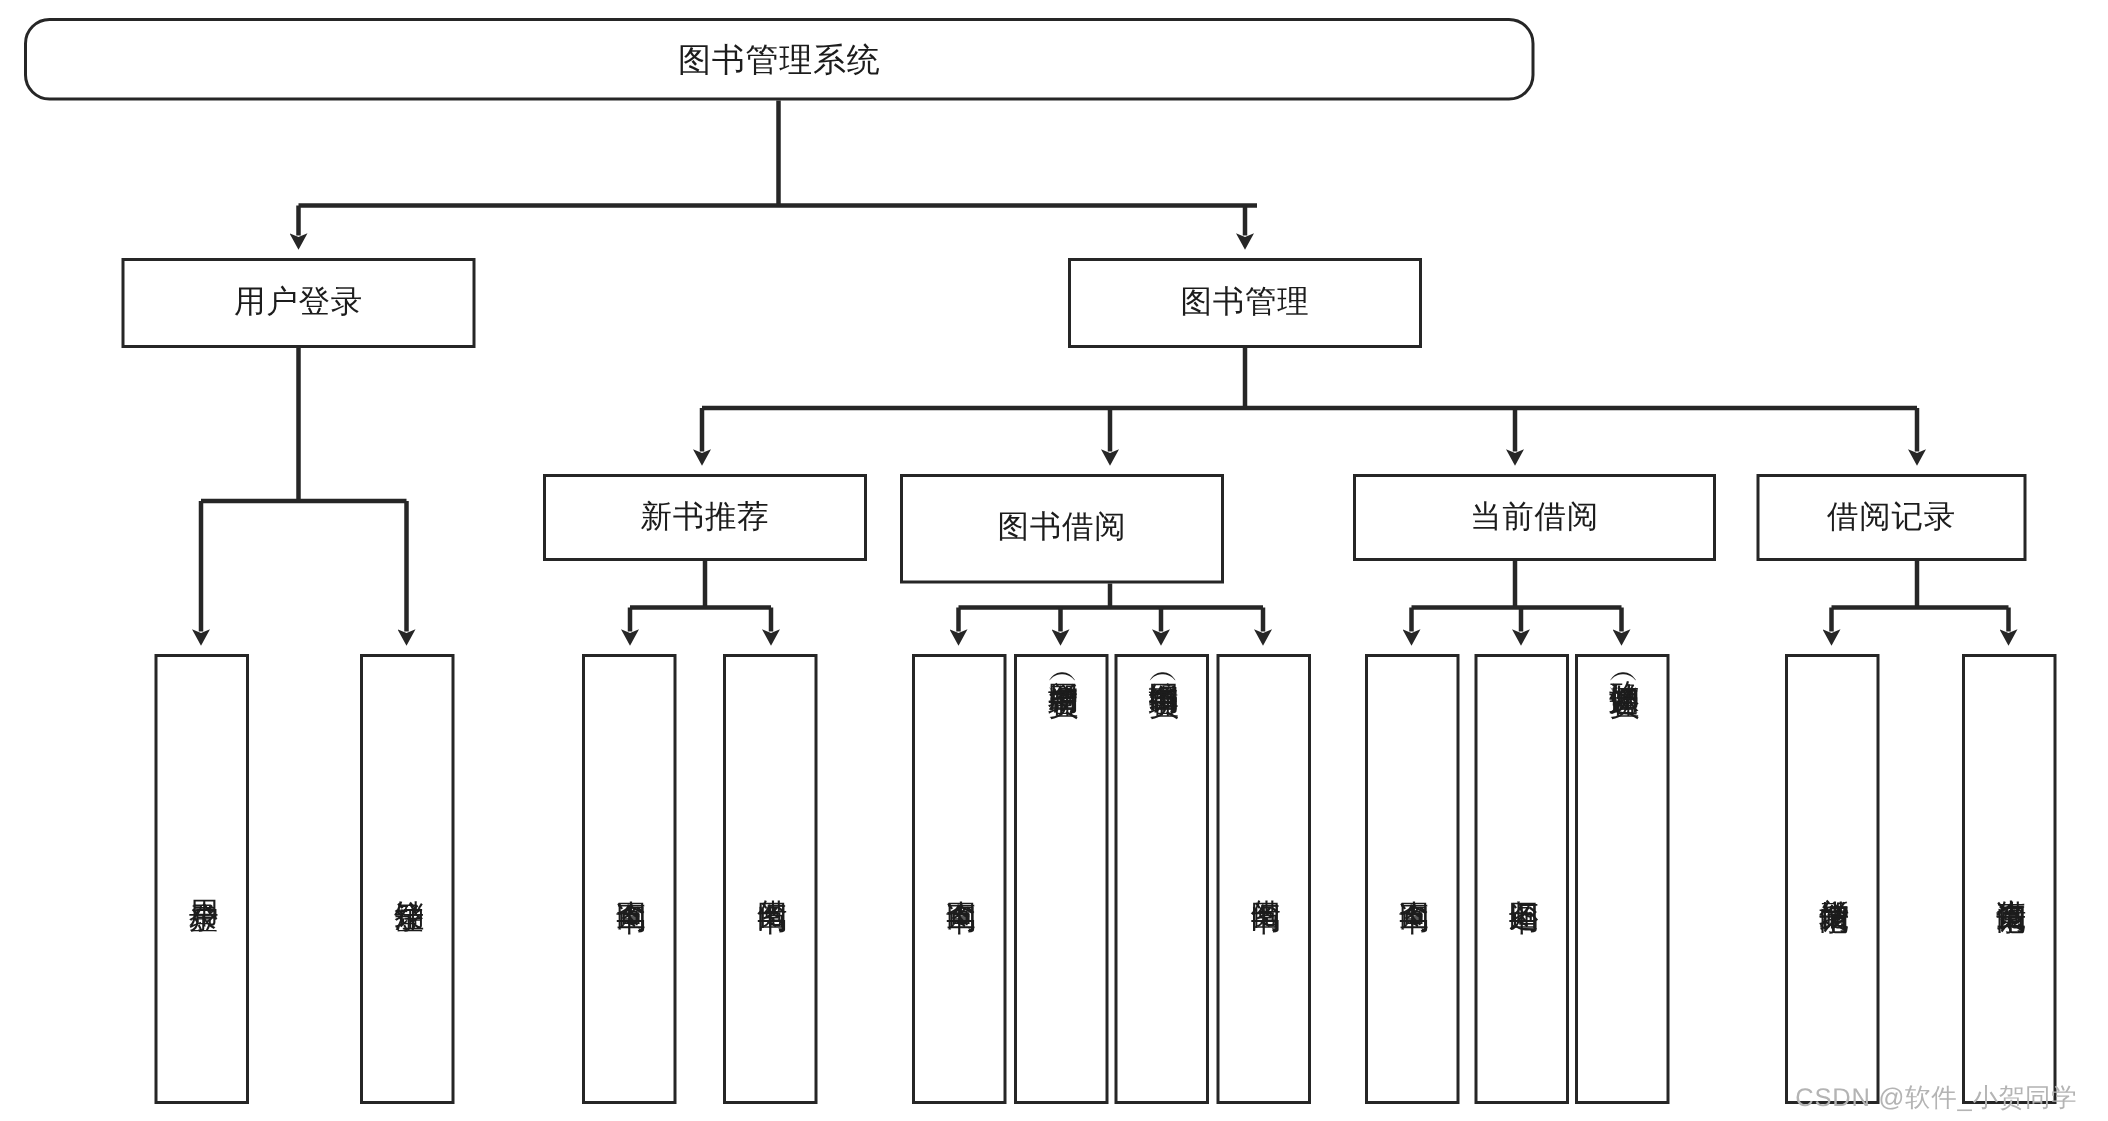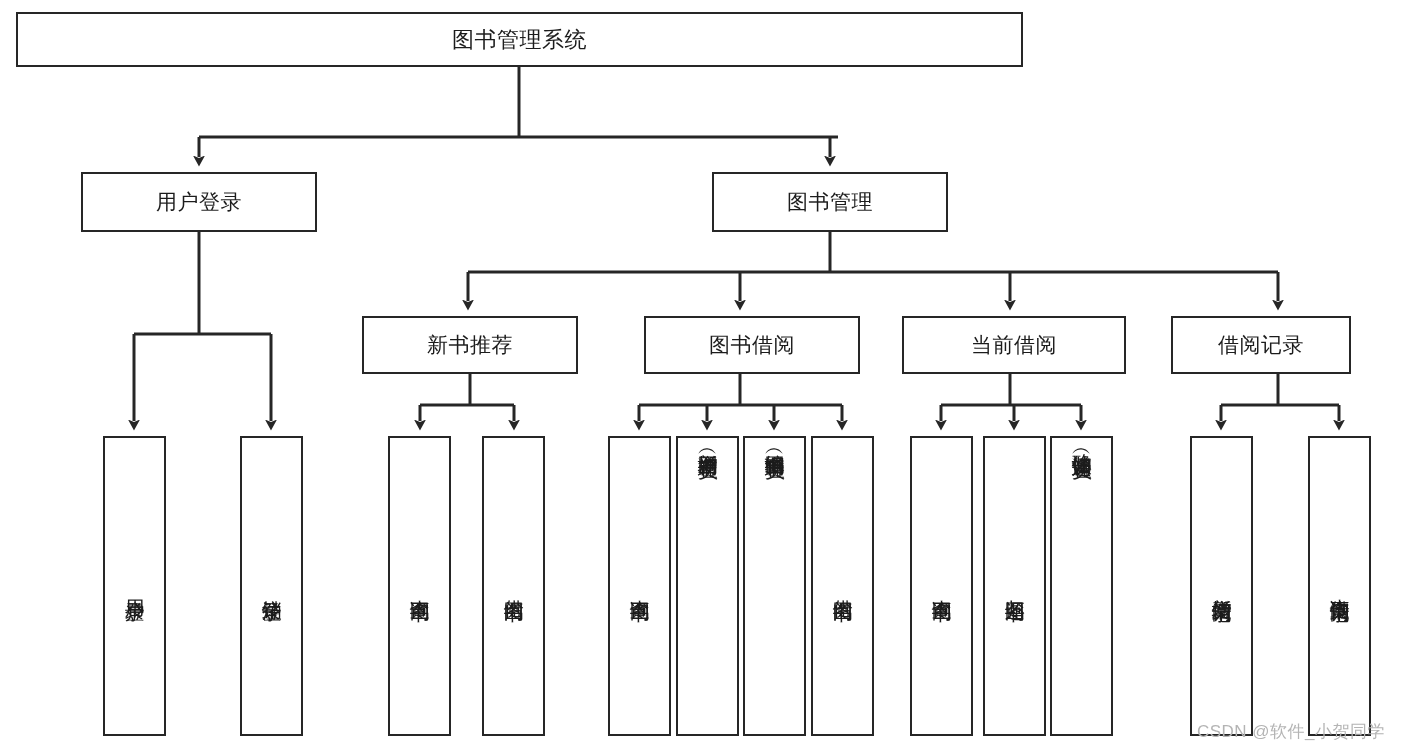--- a/index.html
+++ b/index.html
@@ -119,38 +119,38 @@
       <path d="M1014,405 L1014,421" marker-end="url(#arrow)"></path>
       <path d="M1081,405 L1081,421" marker-end="url(#arrow)"></path>
 
       <path d="M1278,374 L1278,405"></path>
       <path d="M1221,405 L1339,405"></path>
       <path d="M1221,405 L1221,421" marker-end="url(#arrow)"></path>
       <path d="M1339,405 L1339,421" marker-end="url(#arrow)"></path>
     </g>
   </svg>
 
-  <div class="node root" style="left:16px; top:12px; width:1007px; height:55px;">
+  <div class="node root" style="left:16px; top:12px; width:1007px; height:55px;border-radius:17px;">
     <span class="label">图书管理系统</span>
   </div>
 
   <div class="node" style="left:81px; top:172px; width:236px; height:60px;">
     <span class="label">用户登录</span>
   </div>
   <div class="node" style="left:362px; top:316px; width:216px; height:58px;">
     <span class="label">新书推荐</span>
   </div>
 
   <div class="node" style="left:712px; top:172px; width:236px; height:60px;">
     <span class="label">图书管理</span>
   </div>
-  <div class="node" style="left:644px; top:316px; width:216px; height:58px;">
+  <div class="node" style="left:600px; top:316px; width:216px; height:73px;">
     <span class="label">图书借阅</span>
   </div>
-  <div class="node" style="left:902px; top:316px; width:224px; height:58px;">
+  <div class="node" style="left:902px; top:316px; width:242px; height:58px;">
     <span class="label">当前借阅</span>
   </div>
   <div class="node" style="left:1171px; top:316px; width:180px; height:58px;">
     <span class="label">借阅记录</span>
   </div>
 
   <div class="node leaf center-v" style="left:103px; top:436px; width:63px; height:300px;">
     <span class="label">用户登录</span>
   </div>
   <div class="node leaf center-v" style="left:240px; top:436px; width:63px; height:300px;">

